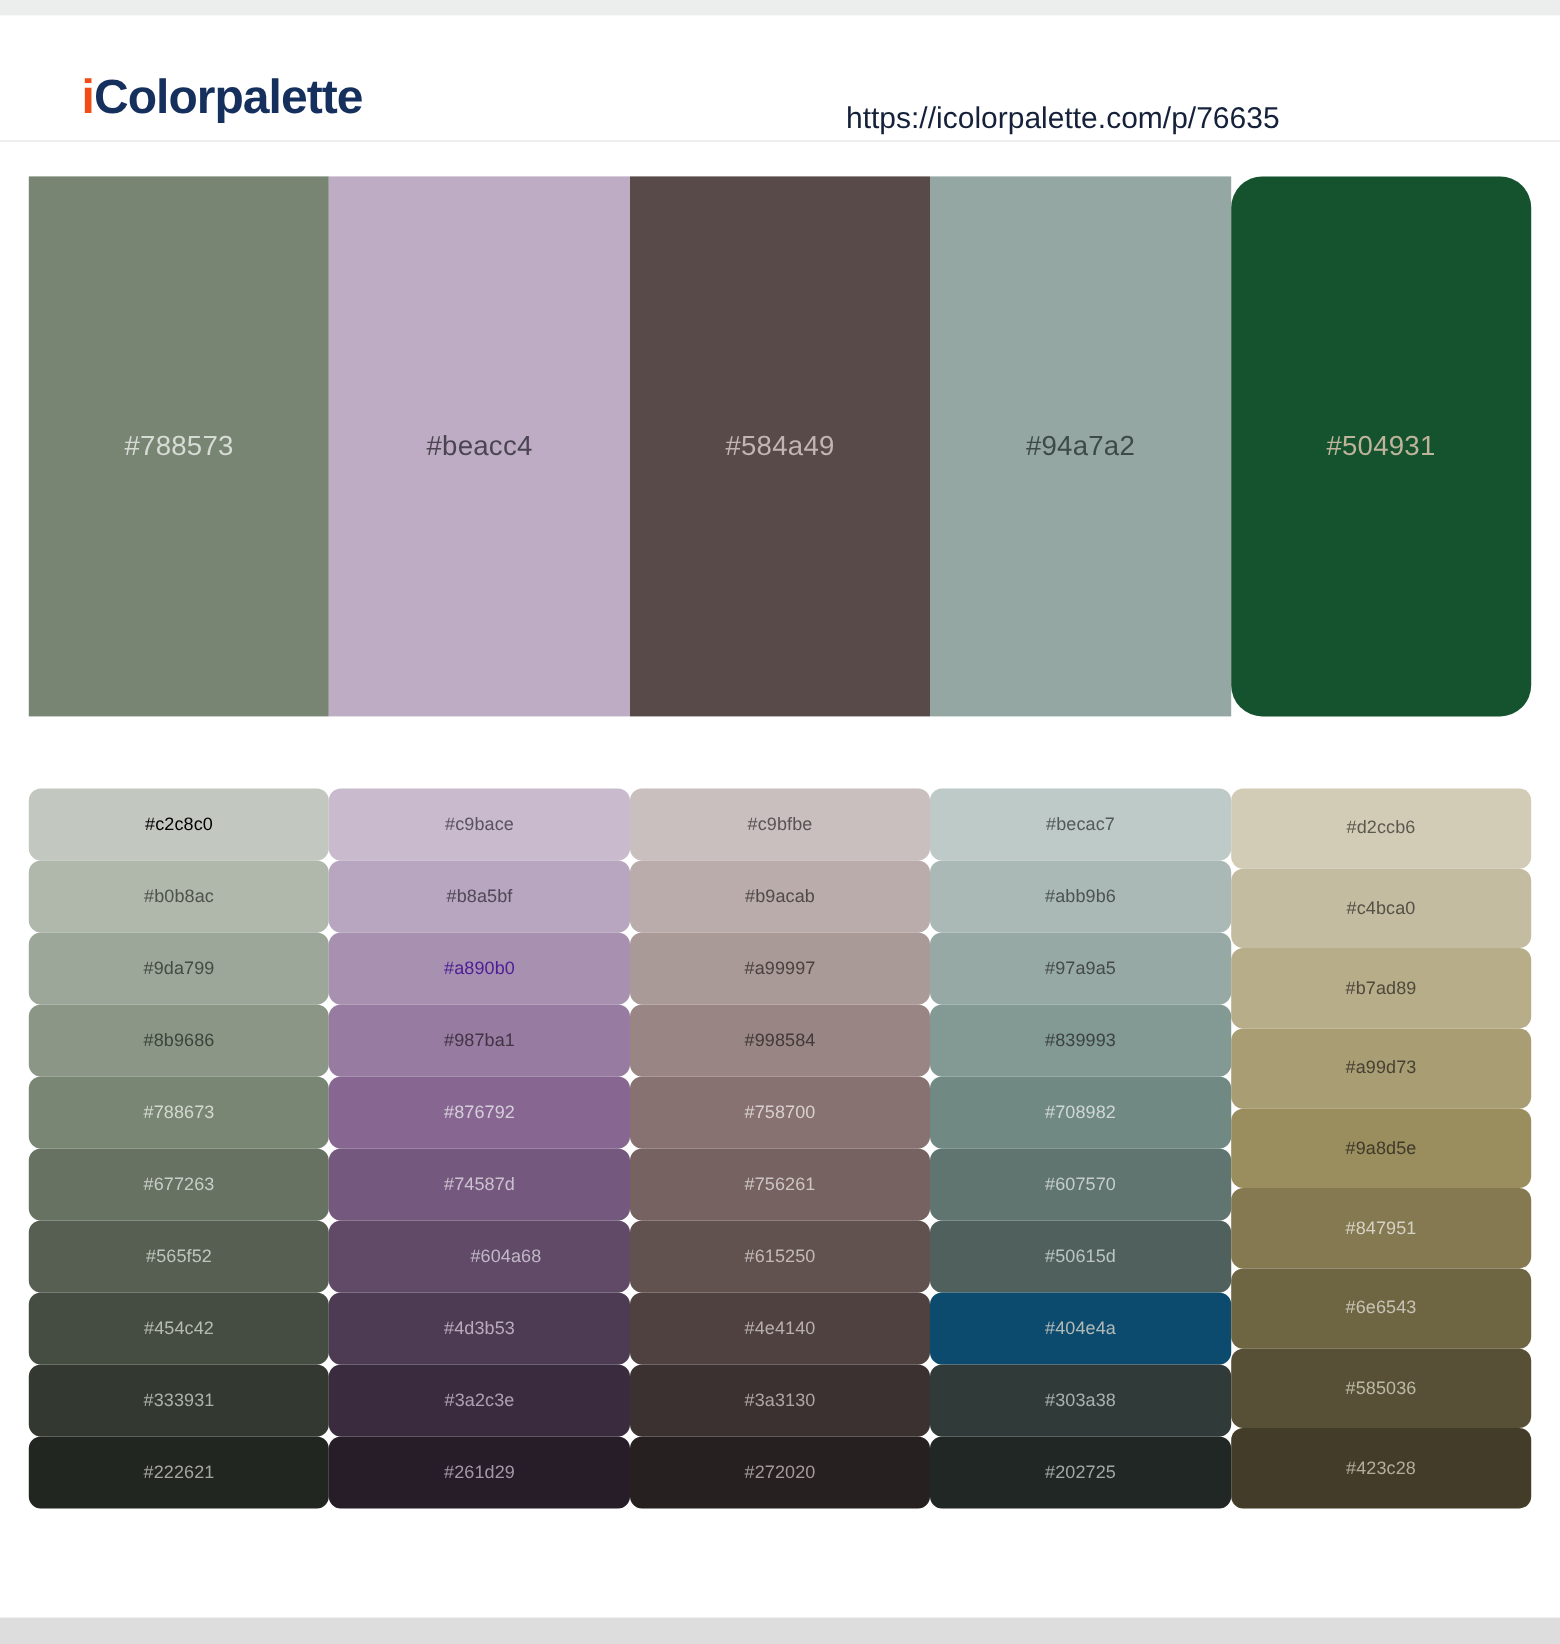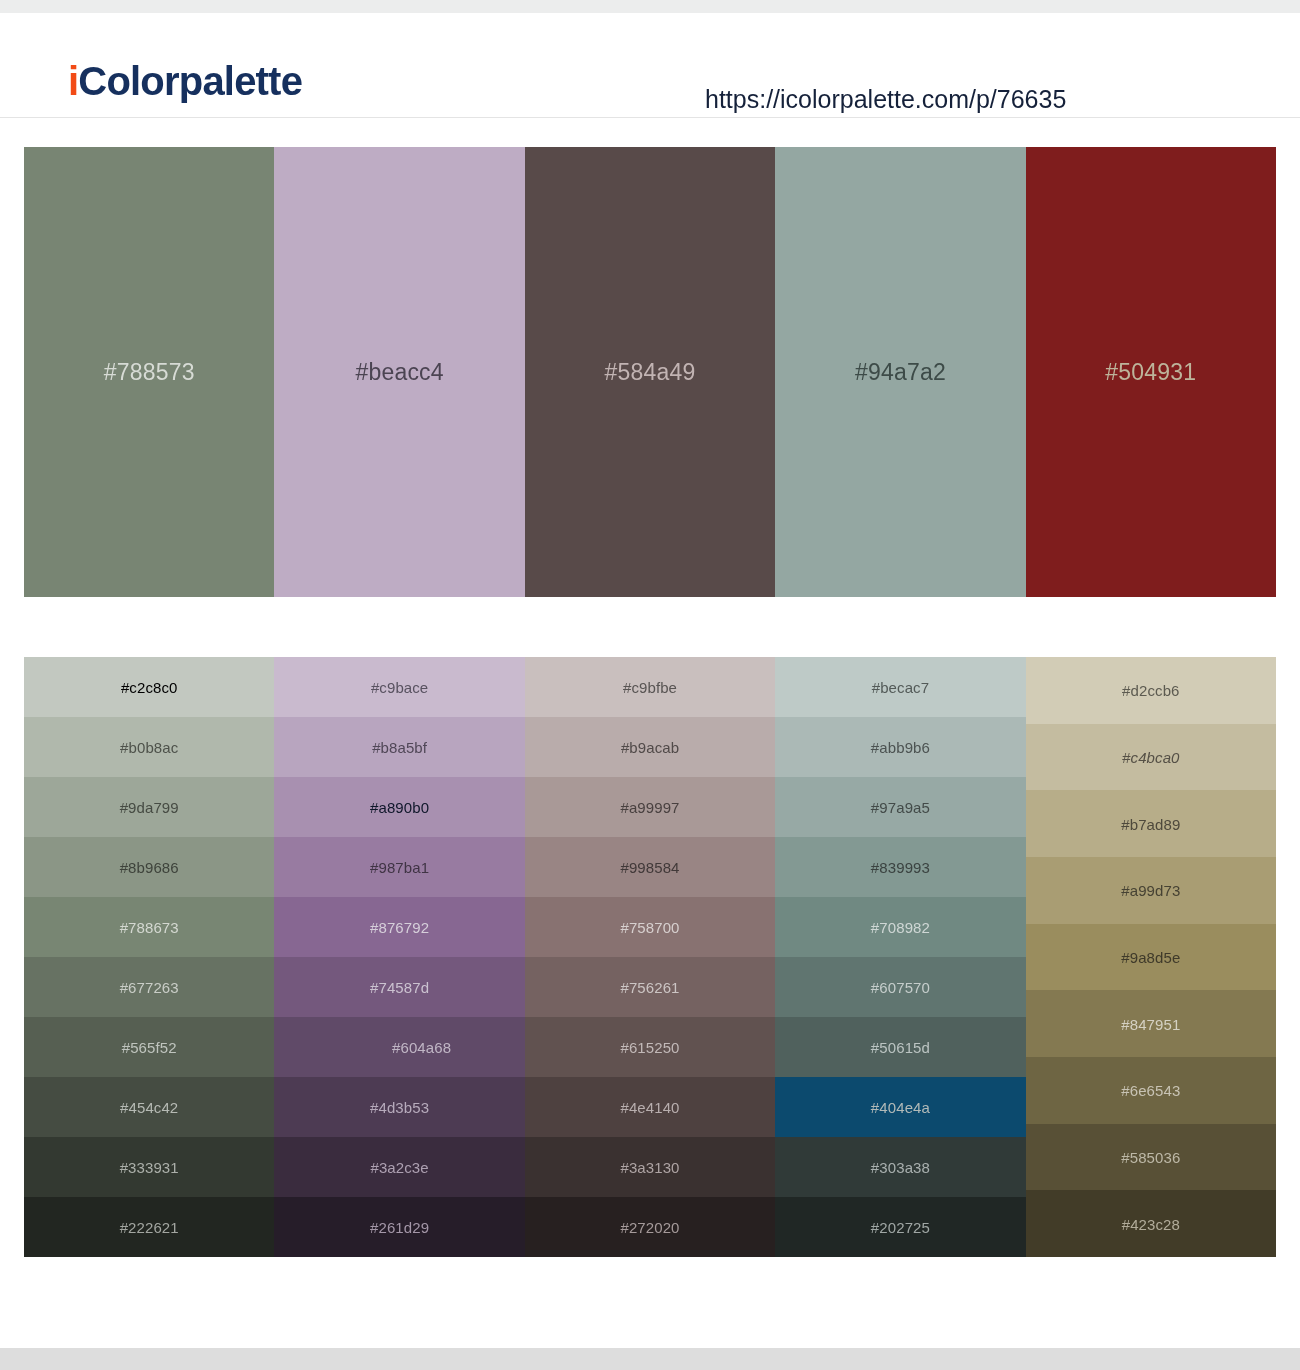--- a/index.html
+++ b/index.html
@@ -90,20 +90,21 @@
     display: flex;
   }
   .shade-col {
     flex: 1 1 0;
     display: flex;
     flex-direction: column;
   }
   .shade-cell {
     flex: 1 1 0;
     position: relative;
+    border-radius: 10px;
   }
   .shade-label {
     position: absolute;
     left: 0;
     right: 0;
     top: 50%;
     transform: translateY(-50%);
     text-align: center;
     font-size: 15px;
     letter-spacing: 0.1px;
@@ -125,21 +126,21 @@
   </div>
   <div class="main-swatch" style="background: rgb(190, 172, 196);">
     <span class="main-swatch-label" style="color: rgb(75, 68, 82);">#beacc4</span>
   </div>
   <div class="main-swatch" style="background: rgb(88, 74, 73);">
     <span class="main-swatch-label" style="color: rgb(194, 180, 179);">#584a49</span>
   </div>
   <div class="main-swatch" style="background: rgb(148, 167, 162);">
     <span class="main-swatch-label" style="color: rgb(61, 75, 72);">#94a7a2</span>
   </div>
-  <div class="main-swatch" style="background: #7f1d1d;">
+  <div class="main-swatch" style="background: #14532d; border-radius: 26px;">
     <span class="main-swatch-label" style="color: rgb(189, 180, 155);">#504931</span>
   </div>
 </div>
 
 <div class="shade-grid">
     <div class="shade-col">
       <div class="shade-cell" style="background: rgb(194, 200, 192);">
         <span class="shade-label">#c2c8c0</span>
       </div>
       <div class="shade-cell" style="background: rgb(176, 184, 172);">
@@ -171,21 +172,21 @@
       </div>
     </div>
     <div class="shade-col">
       <div class="shade-cell" style="background: rgb(201, 186, 206);">
         <span class="shade-label" style="color: rgb(88, 82, 96);">#c9bace</span>
       </div>
       <div class="shade-cell" style="background: rgb(184, 165, 191);">
         <span class="shade-label" style="color: rgb(80, 71, 87);">#b8a5bf</span>
       </div>
       <div class="shade-cell" style="background: rgb(168, 144, 176);">
-        <span class="shade-label" style="color: #0f172a;">#a890b0</span>
+        <span class="shade-label" style="color: #4c1d95;">#a890b0</span>
       </div>
       <div class="shade-cell" style="background: rgb(152, 123, 161);">
         <span class="shade-label" style="color: rgb(64, 52, 69);">#987ba1</span>
       </div>
       <div class="shade-cell" style="background: rgb(135, 103, 146);">
         <span class="shade-label" style="color: rgb(214, 207, 218);">#876792</span>
       </div>
       <div class="shade-cell" style="background: rgb(116, 88, 125);">
         <span class="shade-label" style="color: rgb(203, 194, 208);">#74587d</span>
       </div>
@@ -263,21 +264,21 @@
         <span class="shade-label" style="color: rgb(169, 176, 175);">#303a38</span>
       </div>
       <div class="shade-cell" style="background: rgb(32, 39, 37);">
         <span class="shade-label" style="color: rgb(160, 167, 165);">#202725</span>
       </div>
     </div>
     <div class="shade-col">
       <div class="shade-cell" style="background: rgb(210, 204, 182);">
         <span class="shade-label" style="color: rgb(92, 90, 80);">#d2ccb6</span>
       </div>
-      <div class="shade-cell" style="background: rgb(196, 188, 160); font-style: italic;">
+      <div class="shade-cell" style="background: rgb(196, 188, 160);">
         <span class="shade-label" style="color: rgb(85, 80, 70);">#c4bca0</span>
       </div>
       <div class="shade-cell" style="background: rgb(183, 173, 137);">
         <span class="shade-label" style="color: rgb(78, 73, 60);">#b7ad89</span>
       </div>
       <div class="shade-cell" style="background: rgb(169, 157, 115);">
         <span class="shade-label" style="color: rgb(70, 66, 51);">#a99d73</span>
       </div>
       <div class="shade-cell" style="background: rgb(154, 141, 94);">
         <span class="shade-label" style="color: rgb(63, 58, 42);">#9a8d5e</span>

